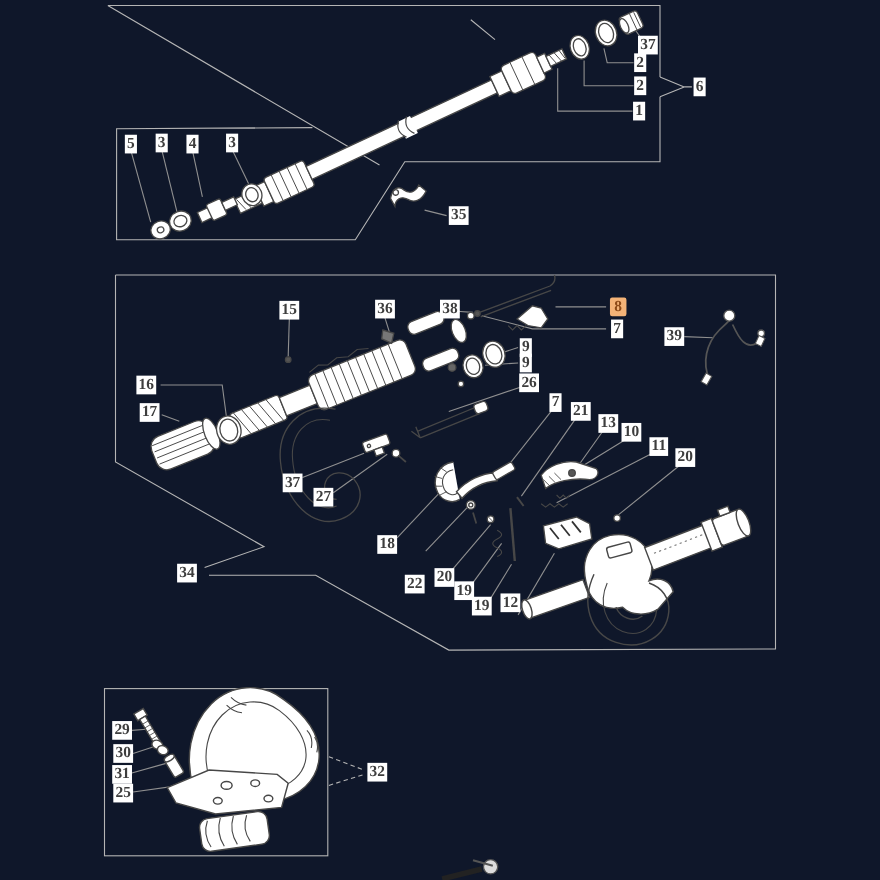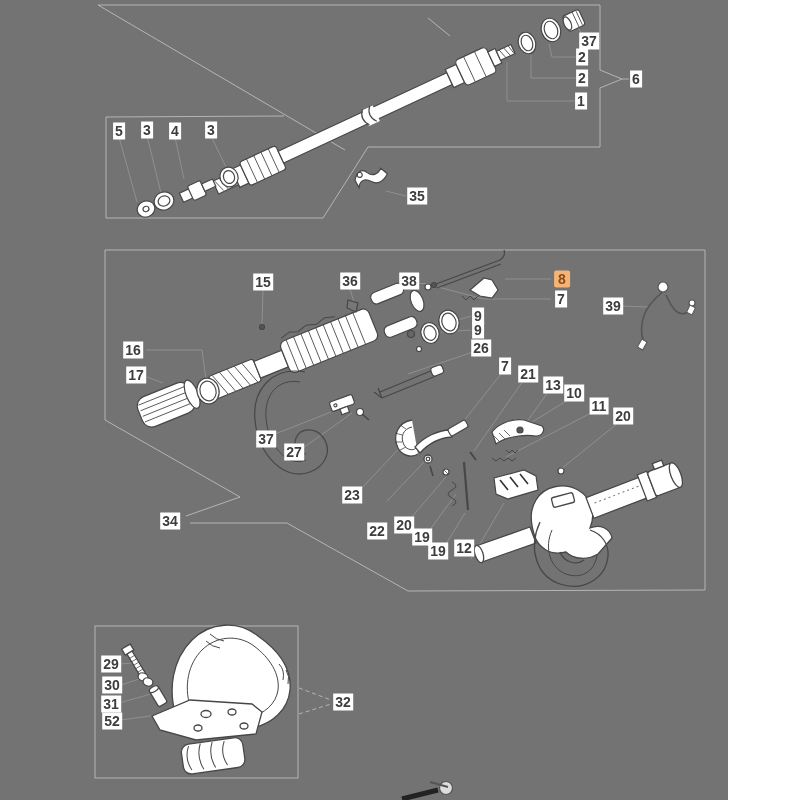--- a/index.html
+++ b/index.html
@@ -1,17 +1,17 @@
 <!DOCTYPE html>
 <html><head>
 <meta charset="utf-8">
 <style>
   html,body{margin:0;padding:0;background:#ffffff;}
-  .stage{position:relative;width:728px;height:800px;background:#737373;overflow:hidden;
-         font-family:Liberation Sans, sans-serif;}
+  .stage{position:relative;width:800px;height:800px;background:#0f172a;overflow:hidden;
+         font-family:Liberation Serif, serif;}
   .stage svg{position:absolute;left:0;top:0;}
   .lbl{position:absolute;transform:translate(-50%,-50%);font-weight:700;font-size:14px;
        color:#3d3d3d;background:#fff;padding:0 2px;line-height:17px;white-space:nowrap;}
   .lbl.hl{background:#f4b377;color:#8d4a17;border-radius:2px;padding:0 4px;}
 </style>
 </head>
 <body>
 
 <div class="stage">
 
@@ -297,26 +297,26 @@
 <div class="lbl" style="left:133px;top:350px">16</div>
 <div class="lbl" style="left:136px;top:375px">17</div>
 <div class="lbl" style="left:266px;top:439px">37</div>
 <div class="lbl" style="left:294px;top:452px">27</div>
 <div class="lbl" style="left:505px;top:366px">7</div>
 <div class="lbl" style="left:528px;top:374px">21</div>
 <div class="lbl" style="left:553px;top:385px">13</div>
 <div class="lbl" style="left:574px;top:393px">10</div>
 <div class="lbl" style="left:599px;top:406px">11</div>
 <div class="lbl" style="left:623px;top:416px">20</div>
-<div class="lbl" style="left:352px;top:495px">23</div>
+<div class="lbl" style="left:352px;top:495px">18</div>
 <div class="lbl" style="left:377px;top:531px">22</div>
 <div class="lbl" style="left:404px;top:525px">20</div>
 <div class="lbl" style="left:422px;top:537px">19</div>
 <div class="lbl" style="left:438px;top:551px">19</div>
 <div class="lbl" style="left:464px;top:548px">12</div>
 <div class="lbl" style="left:170px;top:521px">34</div>
 <div class="lbl" style="left:111px;top:664px">29</div>
 <div class="lbl" style="left:112px;top:685px">30</div>
 <div class="lbl" style="left:111px;top:704px">31</div>
-<div class="lbl" style="left:112px;top:721px">52</div>
+<div class="lbl" style="left:112px;top:721px">25</div>
 <div class="lbl" style="left:343px;top:702px">32</div>
 
 </div>
 
 </body></html>

